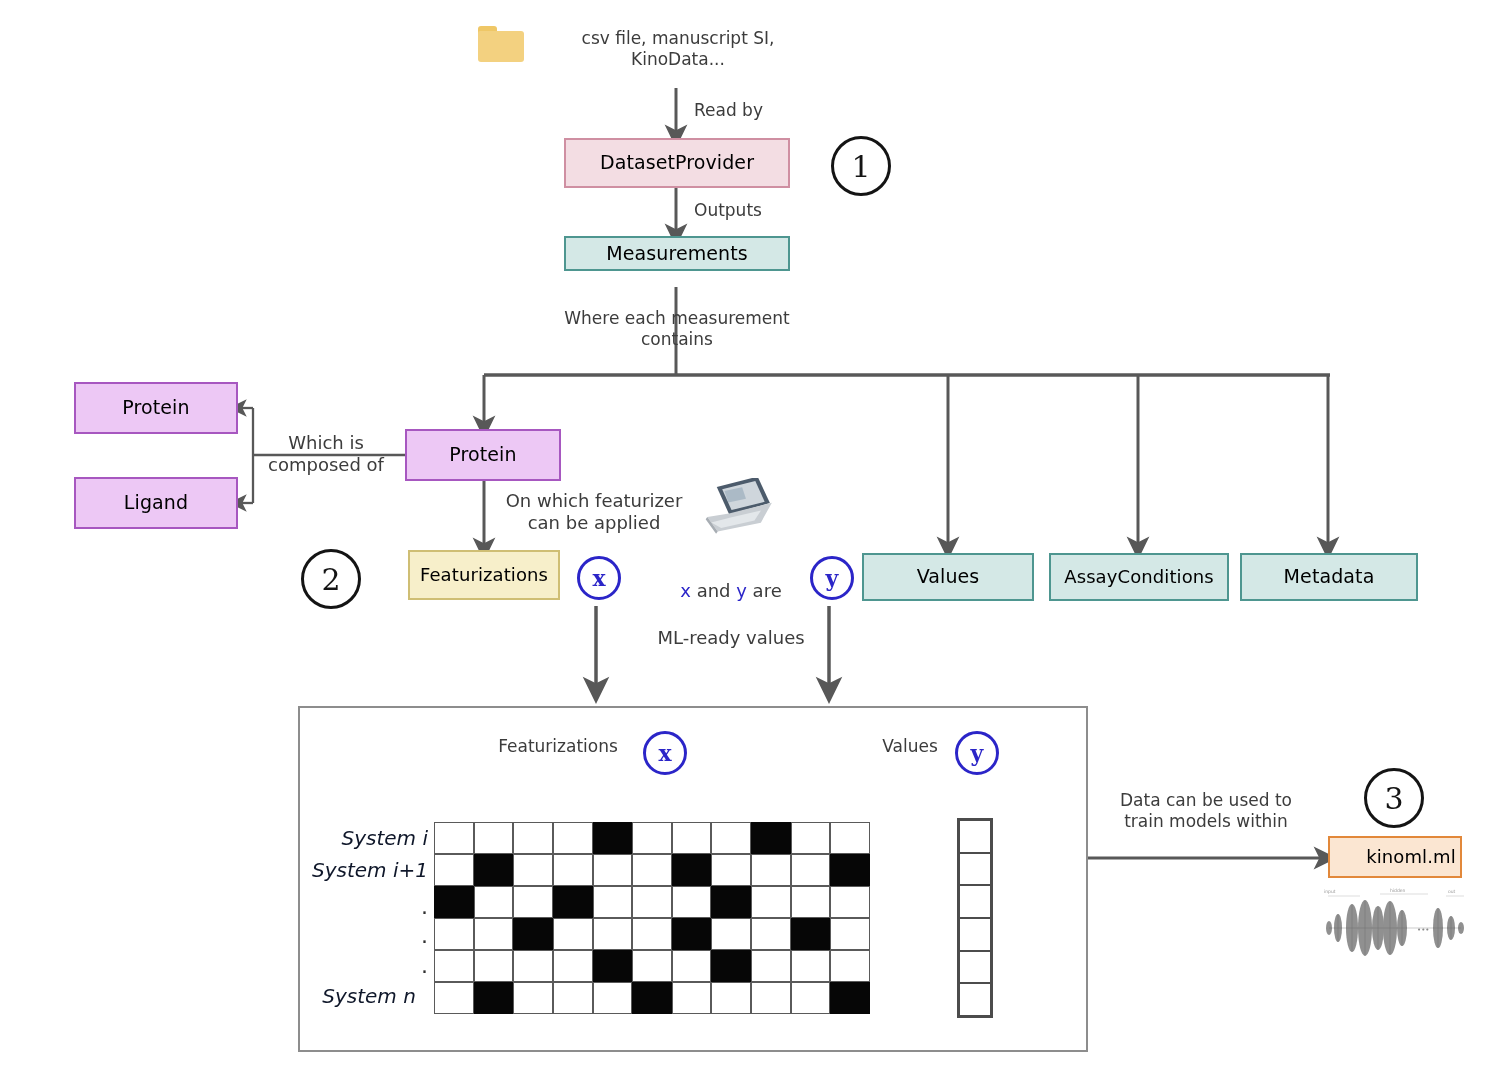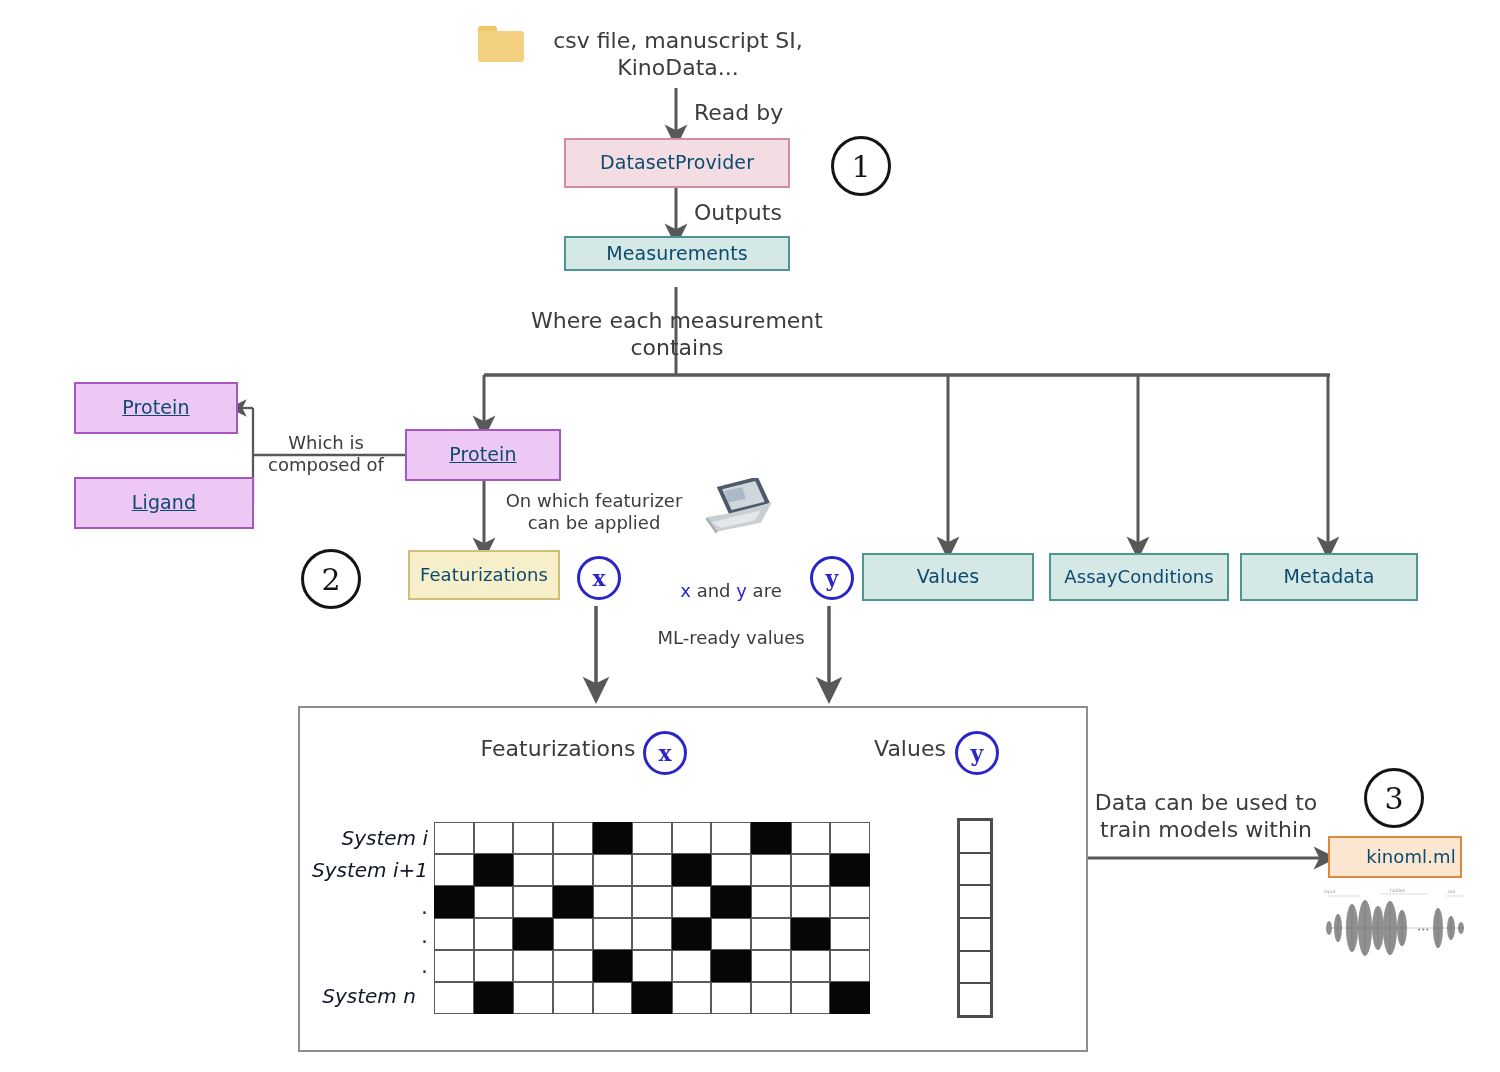--- a/index.html
+++ b/index.html
@@ -11,34 +11,34 @@
   #stage{position:absolute;left:0;top:0;width:1500px;height:1072px;}
   svg.wires{position:absolute;left:0;top:0;width:1500px;height:1072px;pointer-events:none;}
 
   
   .node{
     position:absolute;
     display:flex;align-items:center;justify-content:center;
     box-sizing:border-box;
     font-size:19px;
     letter-spacing:.1px;
-    color:#0c4a6e;
+    color:#000000;
     text-align:center;
     line-height:1.15;
   }
   .n-pink{background:#f3dde3;border:2px solid #cf8fa2;}
   .n-teal{background:#d4e8e6;border:2px solid #4e9690;}
-  .n-purple{background:#edc8f5;border:2px solid #a757c0;text-decoration:underline;}
+  .n-purple{background:#edc8f5;border:2px solid #a757c0;}
   .n-yellow{background:#f7efca;border:2px solid #cfbe74;}
   .n-orange{background:#fbe6d2;border:2px solid #e2883a;}
 
   
   .txt{
     position:absolute;
-    font-size:22px;color:#3c3c3c;line-height:1.22;text-align:center;
+    font-size:17px;color:#3c3c3c;line-height:1.22;text-align:center;
     white-space:pre-line;
   }
   .txt-l{text-align:left;}
 
   
   .step{
     position:absolute;width:54px;height:54px;border:3px solid #141414;border-radius:50%;
     display:flex;align-items:center;justify-content:center;
     font-size:30px;color:#141414;font-family:"DejaVu Serif",serif;
     background:transparent;
@@ -149,21 +149,21 @@
   <div class="node n-teal" style="left:564px;top:236px;width:226px;height:35px;text-align:right;">
     <span>Measurements</span>
   </div>
 
   <div class="txt" style="left:528px;top:308px;width:298px;">Where each measurement
 contains</div>
 
   <div class="node n-purple" style="left:74px;top:382px;width:164px;height:52px;">
     <span>Protein</span>
   </div>
-  <div class="node n-purple" style="left:74px;top:477px;width:180px;height:52px;">
+  <div class="node n-purple" style="left:74px;top:477px;width:164px;height:52px;">
     <span>Ligand</span>
   </div>
 
   <div class="txt" style="left:256px;top:432px;width:140px;font-size:18px;">Which is
 composed of</div>
 
   <div class="node n-purple" style="left:405px;top:429px;width:156px;height:52px;">
     <span>Protein</span>
   </div>
 

